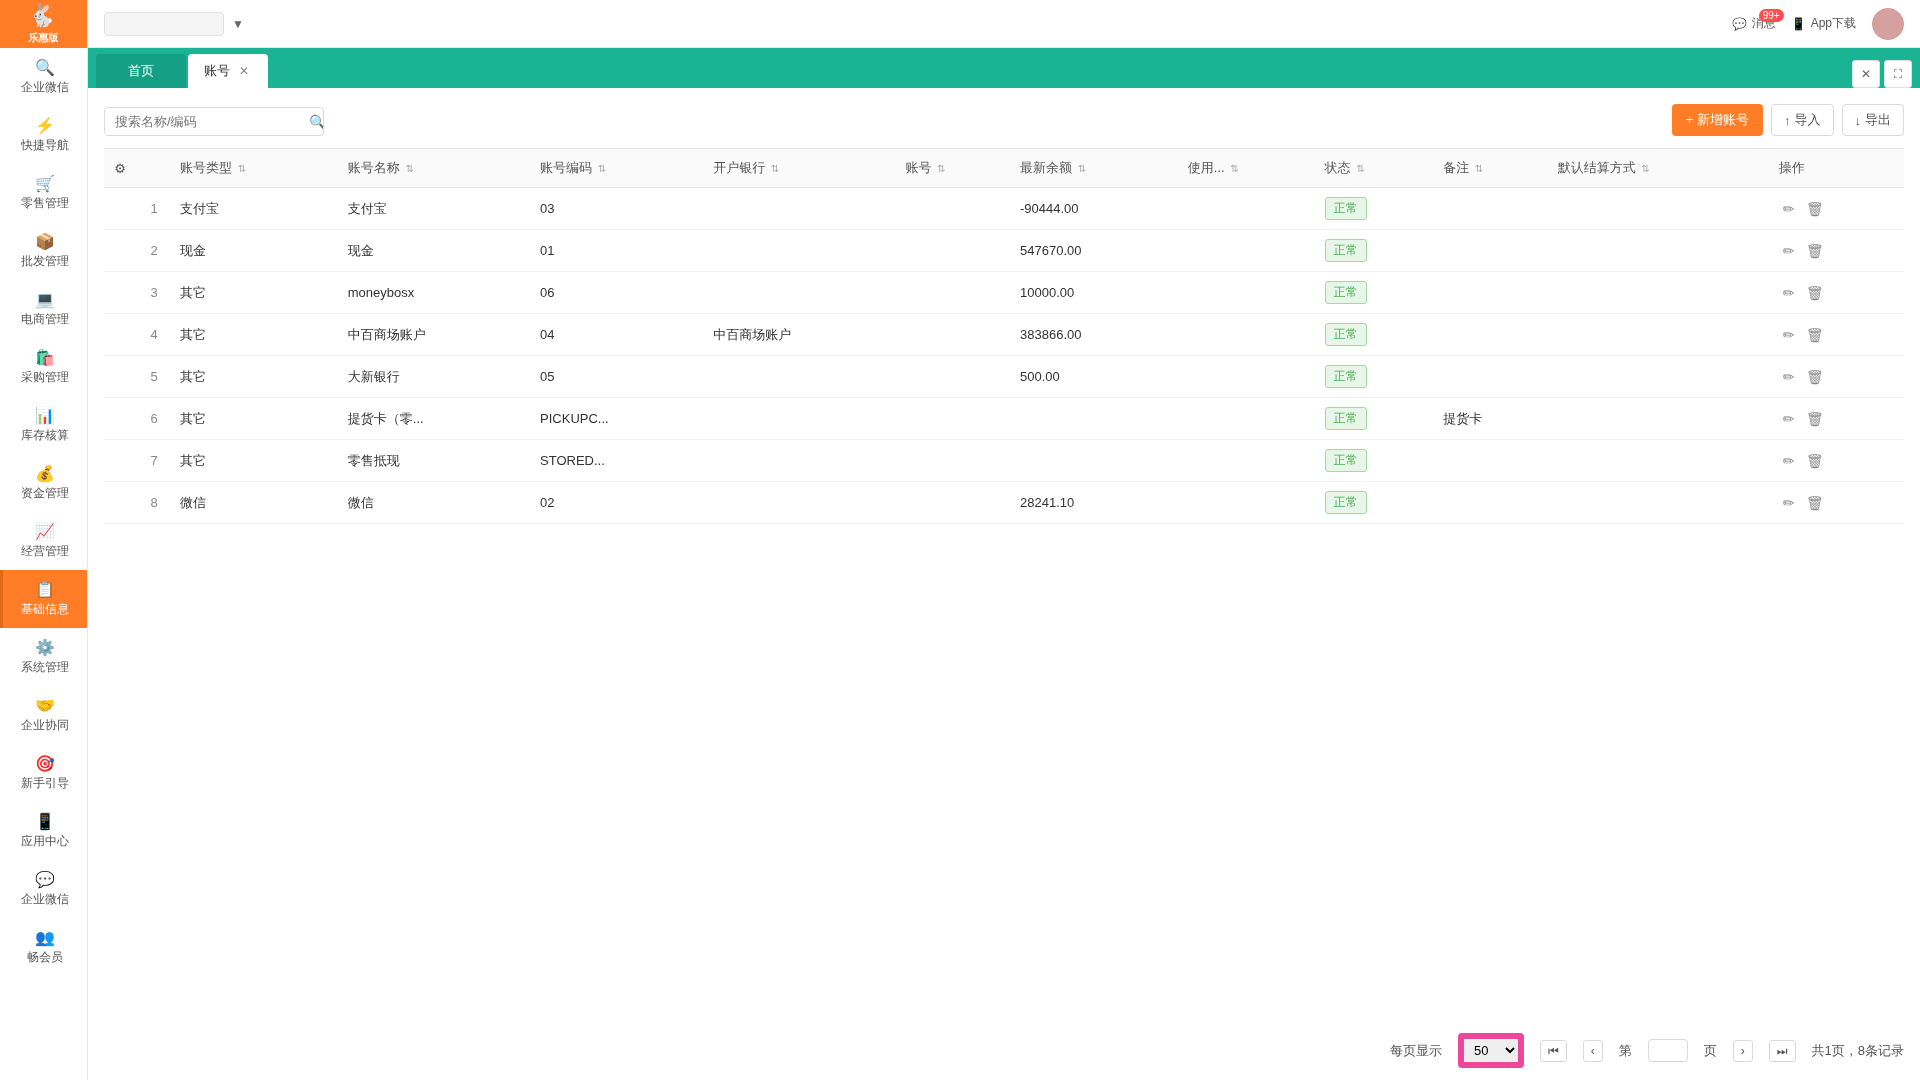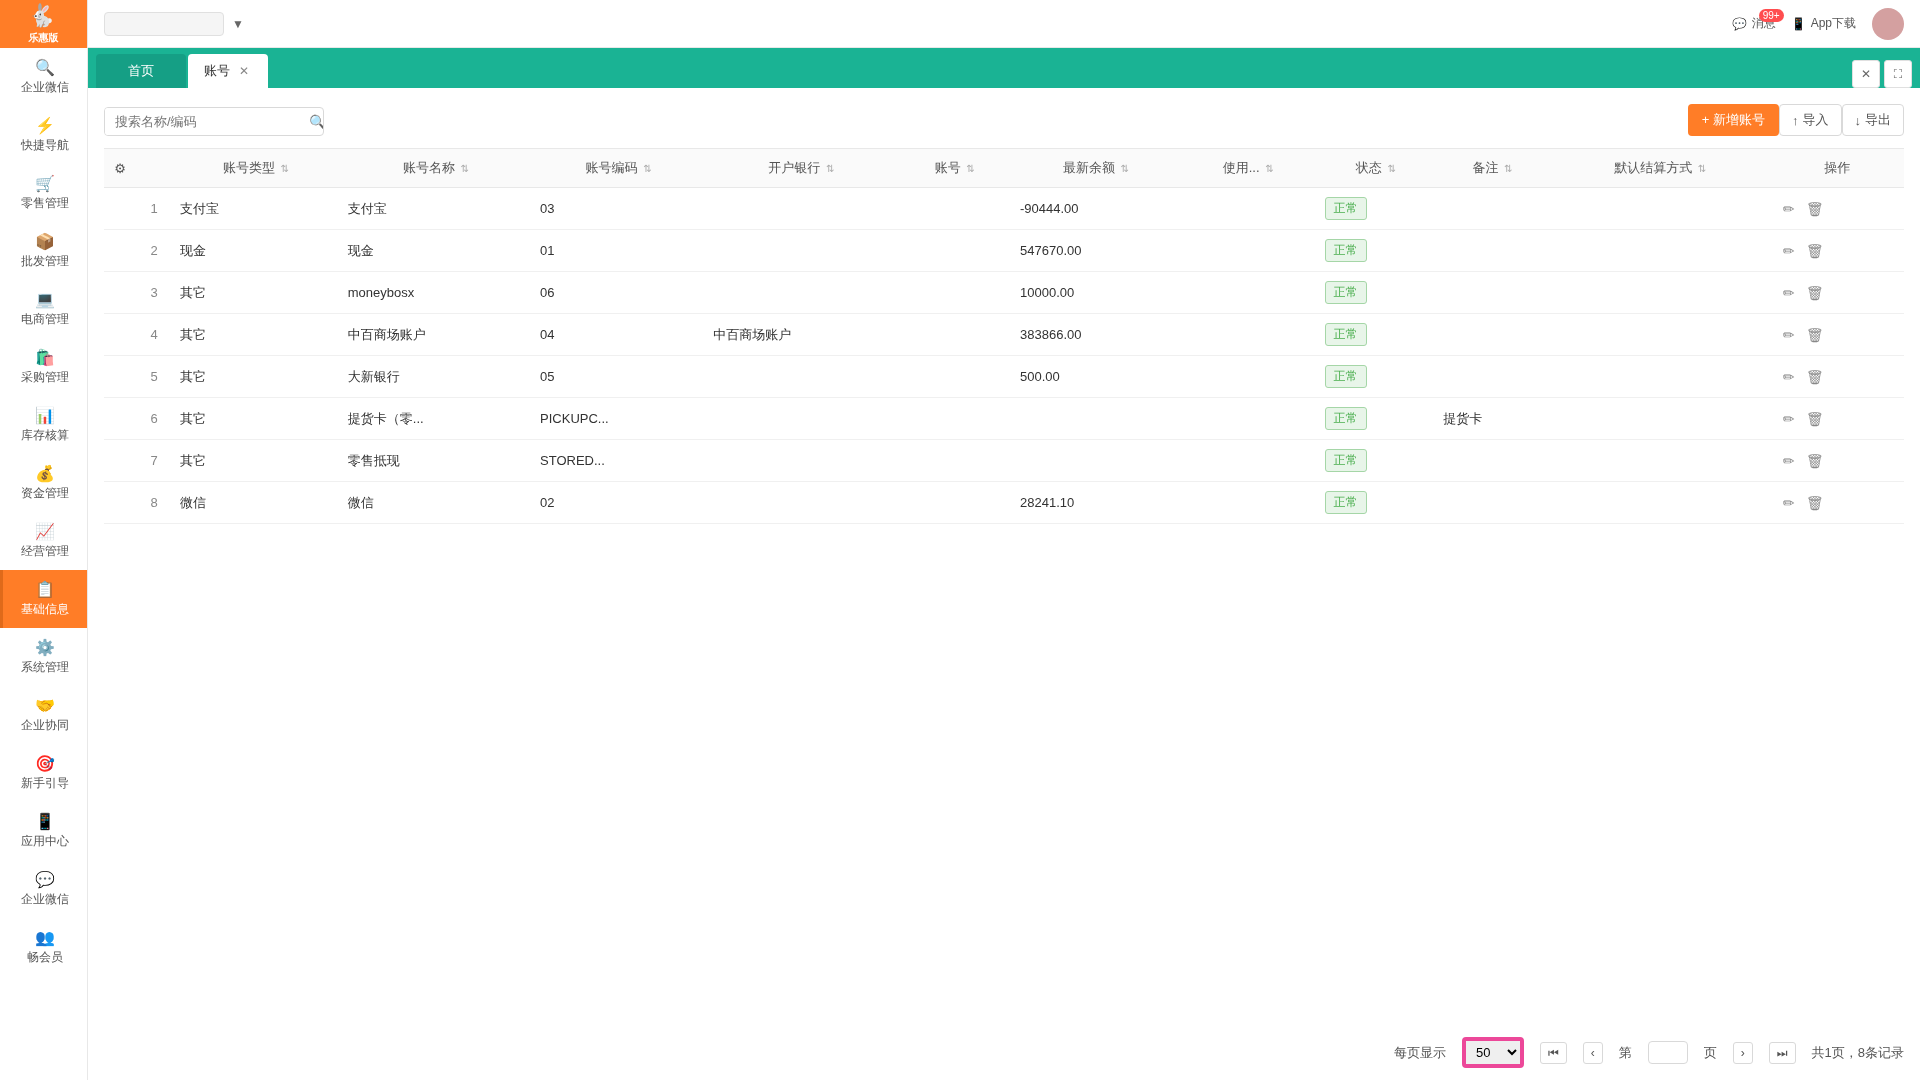--- a/index.html
+++ b/index.html
@@ -119,21 +119,21 @@
       color: #999;
     }
     .search-btn {
       background: none;
       border: none;
       padding: 0 8px;
       cursor: pointer;
       color: #aaa;
       font-size: 14px;
     }
-    .action-btns { display: flex; }
+    .action-btns { display: flex; gap: 8px; }
     .btn-add {
       background: #ff7d27;
       color: #fff;
       border: none;
       padding: 6px 14px;
       border-radius: 4px;
       cursor: pointer;
       font-size: 13px;
       display: flex;
       align-items: center;
@@ -159,21 +159,21 @@
       border-collapse: collapse;
       font-size: 13px;
     }
     thead tr {
       background: #fafafa;
       border-top: 1px solid #e8e8e8;
       border-bottom: 1px solid #e8e8e8;
     }
     th {
       padding: 10px 8px;
-      text-align: center;
+      text-align: left;
       color: #555;
       font-weight: 500;
       white-space: nowrap;
       border-bottom: 1px solid #e8e8e8;
       position: relative;
     }
     th .sort-icon { color: #aaa; font-size: 10px; margin-left: 2px; }
     th.col-settings { width: 32px; text-align: center; }
     td {
       padding: 9px 8px;
@@ -204,21 +204,21 @@
       position: absolute;
       bottom: 12px;
       right: 16px;
       display: flex;
       align-items: center;
       gap: 16px;
       font-size: 13px;
       color: #555;
     }
     .page-size-select {
-      border: 4px solid #ec4899;
+      border: 6px solid #ec4899;
       border-radius: 4px;
       padding: 3px 6px;
       font-size: 13px;
       cursor: pointer;
     }
     .page-nav-btn {
       border: 1px solid #d9d9d9;
       background: #fff;
       border-radius: 3px;
       padding: 3px 7px;

